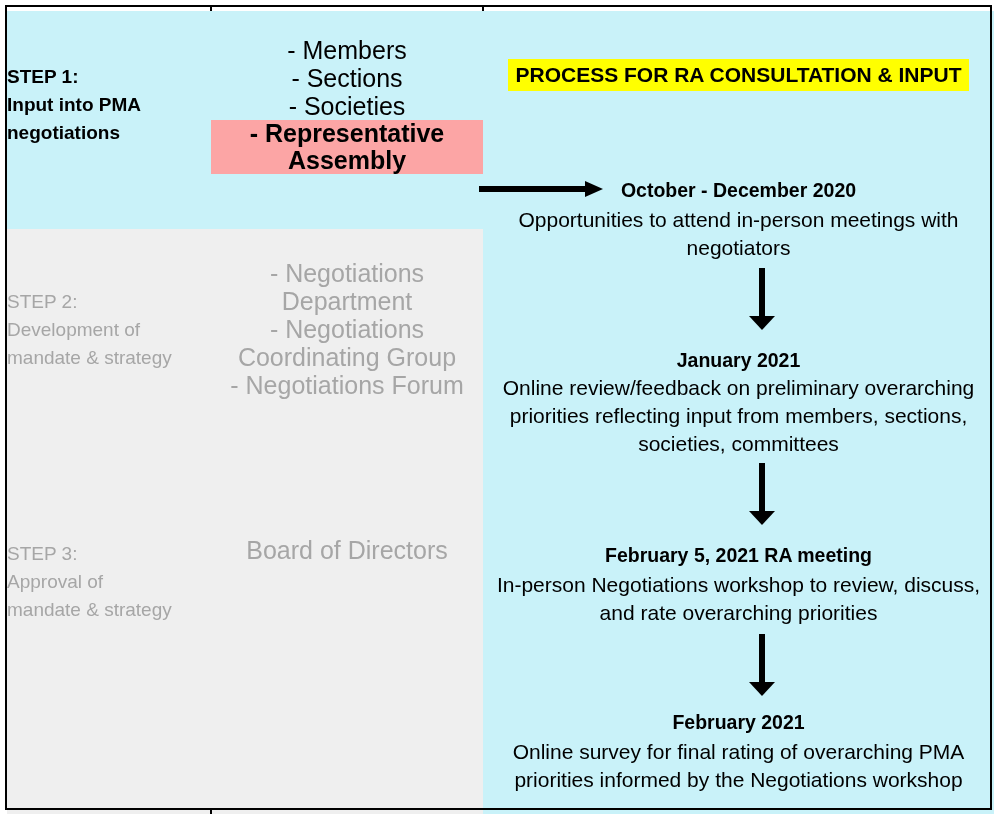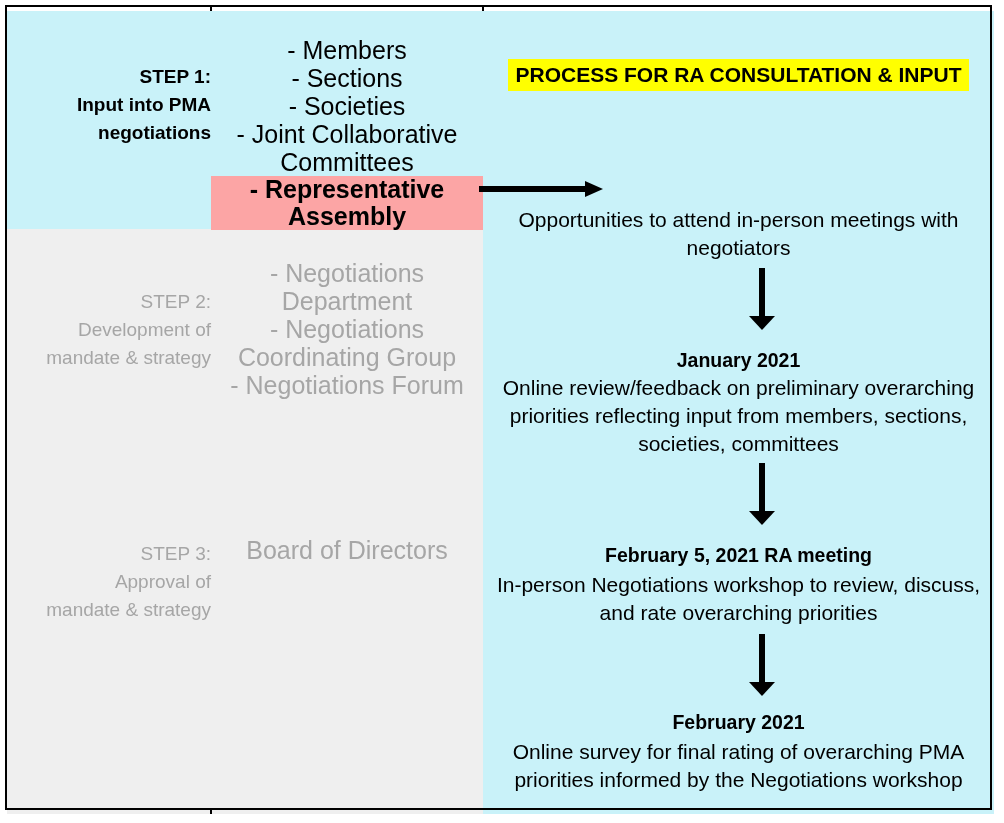--- a/index.html
+++ b/index.html
@@ -18,21 +18,21 @@
 
   .tick { position:absolute; width:2px; height:5px; background:#000; z-index:6; }
   .tick-top-1 { left:210px; top:6px; }
   .tick-top-2 { left:482px; top:6px; }
   .tick-bot-1 { left:210px; top:809px; }
 
   .txt { position:absolute; z-index:2; }
   .pre { white-space:pre-line; }
 
   .step-label {
-    left:7px; width:204px; text-align:right;
+    left:7px; width:204px; text-align:left;
     font-size:19px; line-height:28px;
   }
   .step-items {
     left:211px; width:272px; text-align:center;
     font-size:25px; line-height:28px;
   }
   .step-label.s1 { top:63px;  color:#000000; font-weight:bold; }
   .step-items.s1 { top:36px;  color:#000000; }
   .step-label.s2 { top:288px; color:#a6a6a6; }
   .step-items.s2 { top:259px; color:#a6a6a6; }
@@ -84,22 +84,20 @@
   <div class="tick tick-top-2"></div>
   <div class="tick tick-bot-1"></div>
 
   <div class="txt step-label s1 pre">STEP 1:
 Input into PMA
 negotiations</div>
   <div class="txt step-items s1">
     <div class="item">- Members</div>
     <div class="item">- Sections</div>
     <div class="item">- Societies</div>
-    <div class="item">- Joint Collaborative
-Committees</div>
     <div class="item"><span class="hl">- Representative Assembly</span></div>
   </div>
 
   <div class="txt step-label s2 pre">STEP 2:
 Development of
 mandate &amp; strategy</div>
   <div class="txt step-items s2">
     <div class="item">- Negotiations Department</div>
     <div class="item">- Negotiations
 Coordinating Group</div>
@@ -115,20 +113,21 @@
 
   <div class="arrow-right">
     <div class="shaft"></div>
     <div class="head"></div>
   </div>
 
   <div class="txt rp rp-title">
     <span class="hl-title">PROCESS FOR RA CONSULTATION &amp; INPUT</span>
   </div>
 
+  <div class="txt rp stage-heading" style="top:176px;">October - December 2020</div>
   <div class="txt rp stage-desc" style="top:206px;">Opportunities to attend in-person meetings with negotiators</div>
 
   <div class="arrow-down ad1">
     <div class="shaft"></div>
     <div class="head"></div>
   </div>
 
   <div class="txt rp stage-heading" style="top:346px;">January 2021</div>
   <div class="txt rp stage-desc" style="top:374px;">Online review/feedback on preliminary overarching priorities reflecting input from members, sections, societies, committees</div>
 

